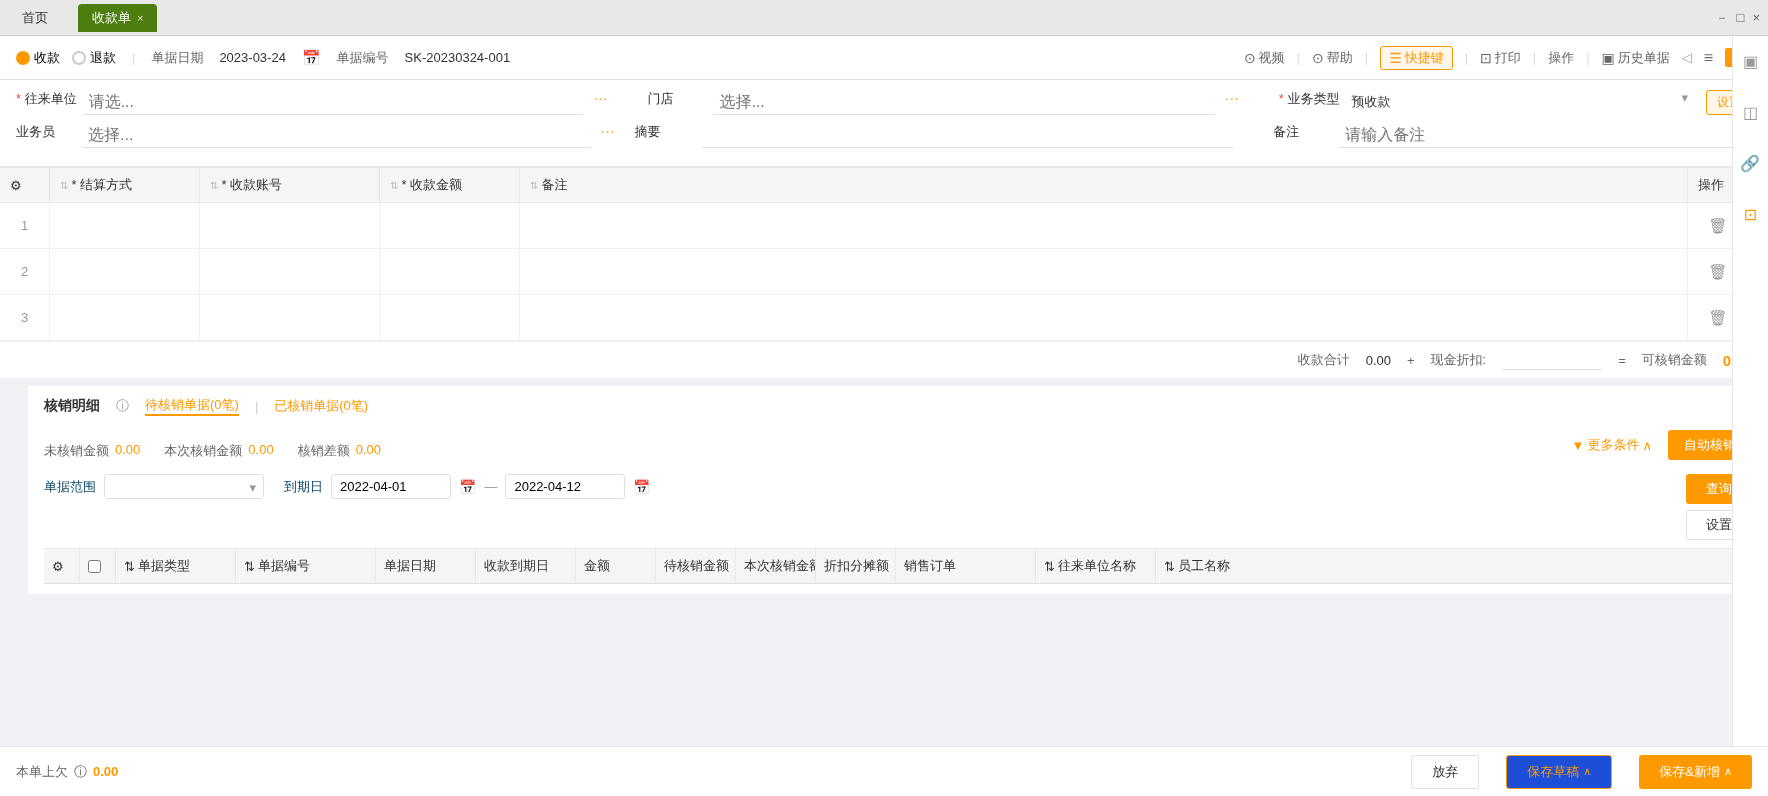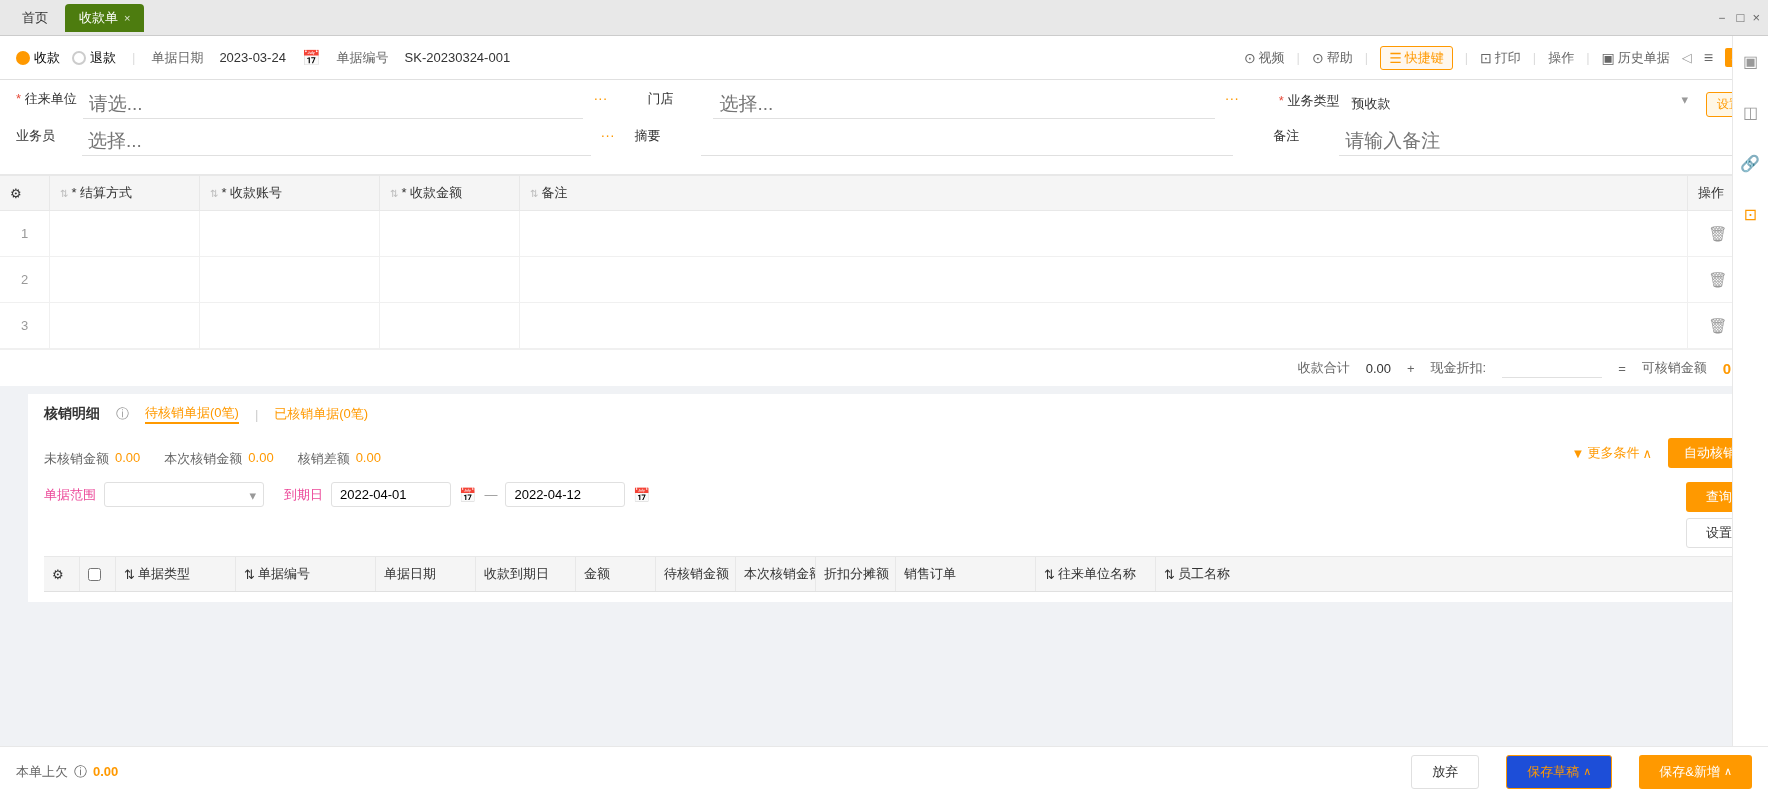--- a/index.html
+++ b/index.html
@@ -1,21 +1,21 @@
 <!DOCTYPE html>
 <html><head>
   <meta charset="utf-8">
   <style>
     * { box-sizing: border-box; margin: 0; padding: 0; font-family: 'Microsoft YaHei', Arial, sans-serif; font-size: 13px; }
     body { background: #f0f2f5; width: 1768px; min-height: 796px; overflow: hidden; }
 
     
     .tab-bar {
       display: flex; align-items: center; background: #e8e8e8; height: 36px; border-bottom: 1px solid #ccc;
-      padding: 0 8px; gap: 3px;
+      padding: 0 8px; gap: 16px;
     }
     .tab-item {
       display: flex; align-items: center; padding: 0 14px; height: 28px; border-radius: 4px 4px 0 0;
       cursor: pointer; font-size: 13px; gap: 6px;
     }
     .tab-item.home { background: #e8e8e8; color: #333; }
     .tab-item.active { background: #4d7c0f; color: #fff; }
     .tab-close { font-size: 11px; cursor: pointer; color: rgba(255,255,255,0.8); }
     .window-controls { margin-left: auto; display: flex; gap: 8px; align-items: center; color: #666; cursor: pointer; font-size: 14px; }
 
@@ -43,21 +43,21 @@
     
     .form-area {
       background: #fff; padding: 10px 16px; border-bottom: 1px solid #e8e8e8;
     }
     .form-row { display: flex; align-items: center; gap: 0; margin-bottom: 8px; }
     .form-field { display: flex; gap: 6px; flex: 1; }
     .field-label { color: #333; white-space: nowrap; min-width: 60px; }
     .field-label.required::before { content: '* '; color: #e74c3c; }
     .field-input {
       flex: 1; border: none; border-bottom: 1px solid #e0e0e0; padding: 3px 6px;
-      outline: none; color: #a16207; background: transparent; font-size: 19px; min-width: 120px;
+      outline: none; color: #a16207; background: transparent; font-size: 16px; min-width: 120px;
     }
     .more-btn { color: #f90; cursor: pointer; font-size: 14px; margin-left: 4px; }
 
     
     .table-section { background: #fff; margin: 0; }
     .table-header {
       display: grid; grid-template-columns: 50px 150px 180px 140px 1fr 80px;
       background: #f5f5f5; border-top: 1px solid #e8e8e8; border-bottom: 1px solid #e8e8e8;
       align-items: center; height: 36px;
     }
@@ -99,21 +99,21 @@
     .verify-stats { display: flex; align-items: flex-end; gap: 24px; padding: 6px 0; color: #666; }
     .stat-item { display: flex; gap: 6px; }
     .stat-label { }
     .stat-value { color: #f90; }
     .filter-right { margin-left: auto; display: flex; align-items: center; gap: 12px; }
     .more-conditions { color: #f90; cursor: pointer; font-size: 13px; display: flex; align-items: center; gap: 3px; }
     .auto-verify-btn {
       background: #f90; color: #fff; border: none; padding: 6px 16px; border-radius: 3px;
       cursor: pointer; font-size: 13px; white-space: nowrap;
     }
-    .filter-label { color: #ec4899; white-space: nowrap; }
+    .filter-label { color: #0c4a6e; white-space: nowrap; }
     .filter-select {
       border: 1px solid #e0e0e0; border-radius: 3px; padding: 4px 24px 4px 8px;
       outline: none; background: #fff; font-size: 13px; min-width: 160px; cursor: pointer;
       appearance: none; -webkit-appearance: none; position: relative;
     }
     .select-wrapper { position: relative; display: inline-block; }
     .select-wrapper::after { content: '▾'; position: absolute; right: 8px; top: 50%; transform: translateY(-50%); color: #999; pointer-events: none; }
     .date-input {
       border: 1px solid #e0e0e0; border-radius: 3px; padding: 4px 8px;
       outline: none; font-size: 13px; width: 120px;

